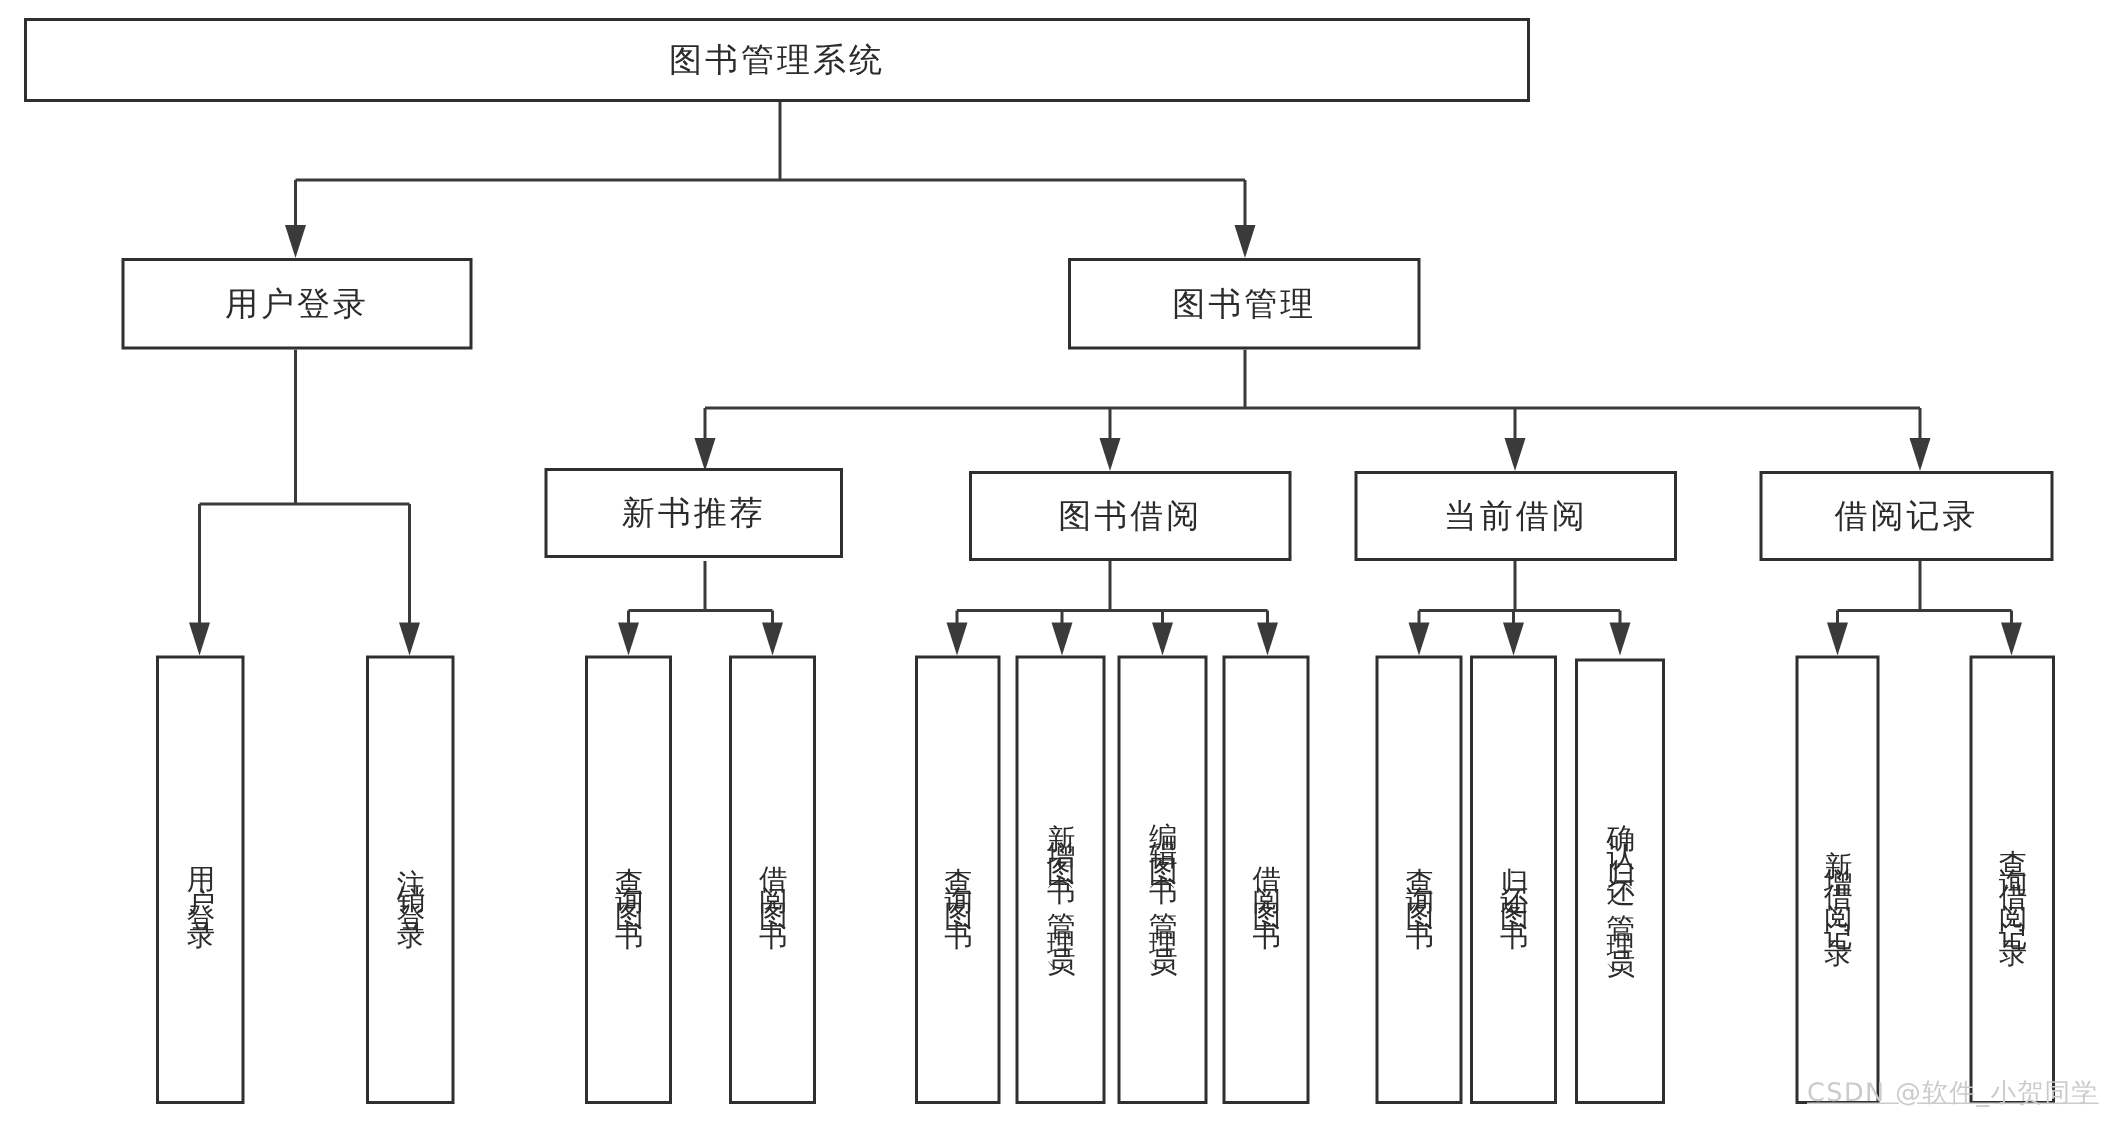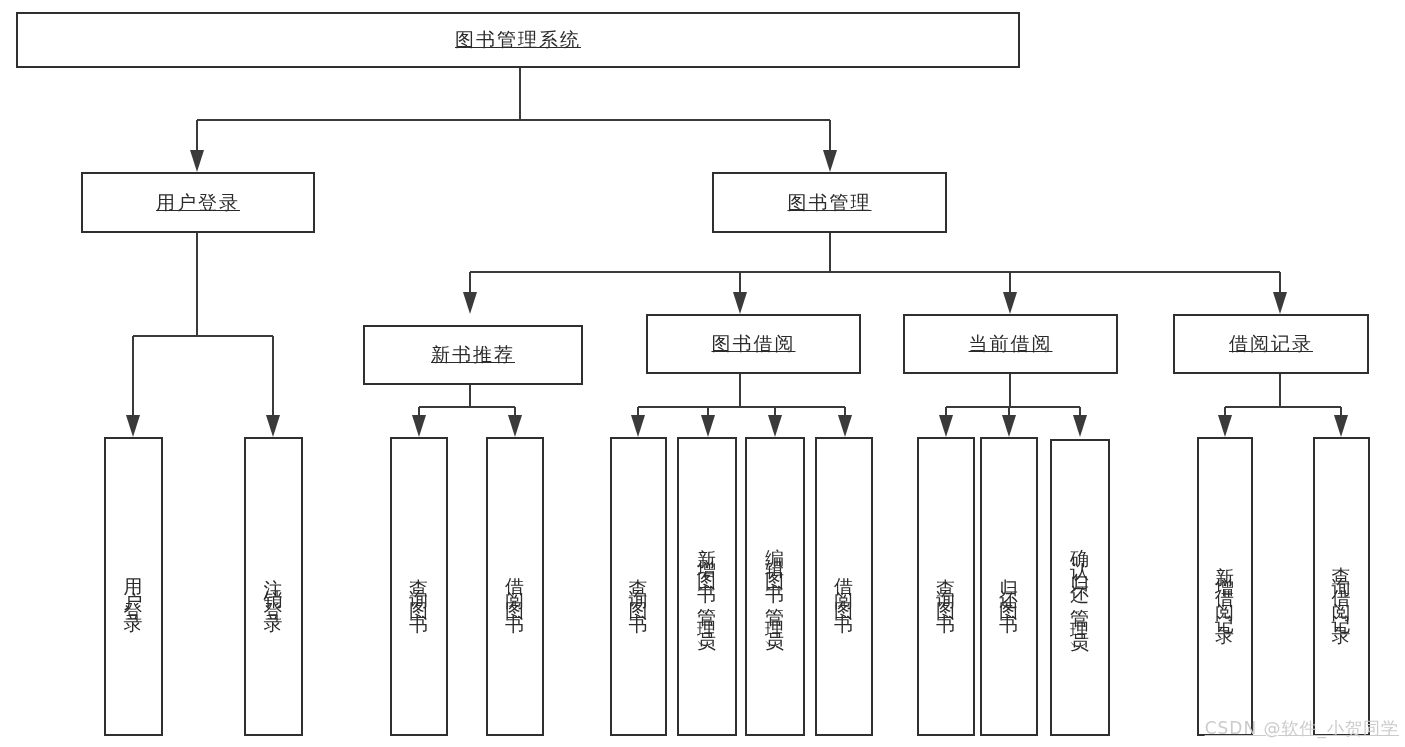--- a/index.html
+++ b/index.html
@@ -27,23 +27,22 @@
     background: #ffffff;
     border: 2px solid #2f2f2f;
     display: flex;
     align-items: center;
     justify-content: center;
     color: #2b2b2b;
     z-index: 2;
     text-align: center;
   }
   .hnode {
-    font-size: 19px;
+    font-size: 22px;
     letter-spacing: 2px;
-    text-decoration: underline;
   }
   .vnode {
     writing-mode: vertical-rl;
     text-orientation: mixed;
     font-size: 19px;
     letter-spacing: 12px;
     line-height: 1;
   }
   .watermark {
     position: absolute;
@@ -102,21 +101,21 @@
       <polygon points="1218,415 1232,415 1225,437"></polygon>
       <polygon points="1334,415 1348,415 1341,437"></polygon>
     </g>
   </svg>
 
   <div class="node hnode" style="left:16px; top:12px; width:1004px; height:56px;">图书管理系统</div>
 
   <div class="node hnode" style="left:81px; top:172px; width:234px; height:61px;">用户登录</div>
   <div class="node hnode" style="left:712px; top:172px; width:235px; height:61px;text-align:center;">图书管理</div>
 
-  <div class="node hnode" style="left:363px; top:325px; width:220px; height:60px;">新书推荐</div>
+  <div class="node hnode" style="left:363px; top:312px; width:199px; height:60px;">新书推荐</div>
   <div class="node hnode" style="left:633px; top:314px; width:215px; height:60px;margin-left:13px;">图书借阅</div>
   <div class="node hnode" style="left:903px; top:314px; width:215px; height:60px;">当前借阅</div>
   <div class="node hnode" style="left:1173px; top:314px; width:196px; height:60px;">借阅记录</div>
 
   <div class="node vnode" style="left:104px; top:437px; width:59px; height:299px;">用户登录</div>
   <div class="node vnode" style="left:244px; top:437px; width:59px; height:299px;">注销登录</div>
 
   <div class="node vnode" style="left:390px; top:437px; width:58px; height:299px;">查询图书</div>
   <div class="node vnode" style="left:486px; top:437px; width:58px; height:299px;">借阅图书</div>
 

